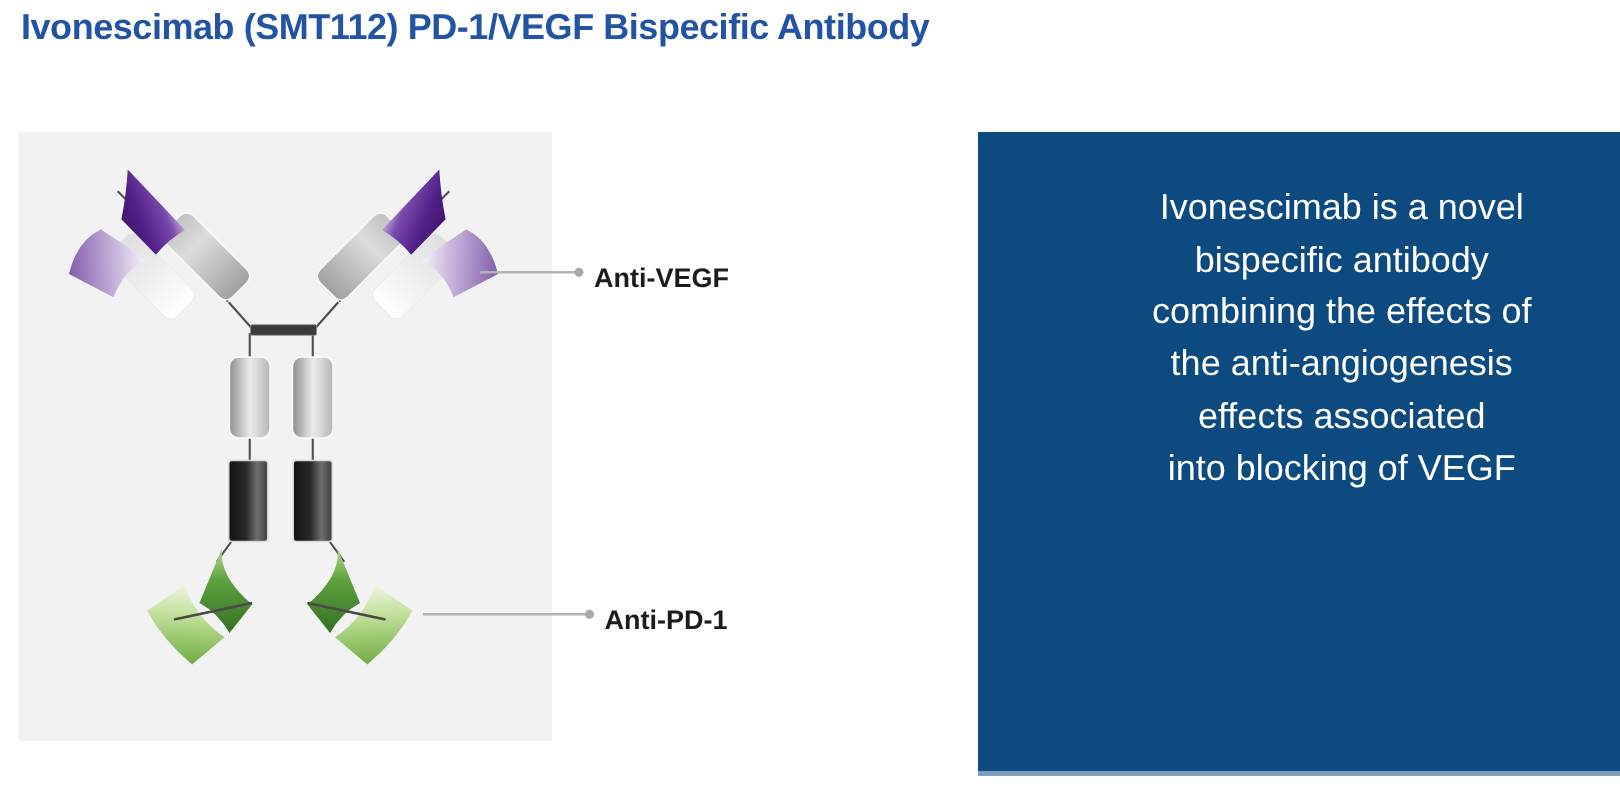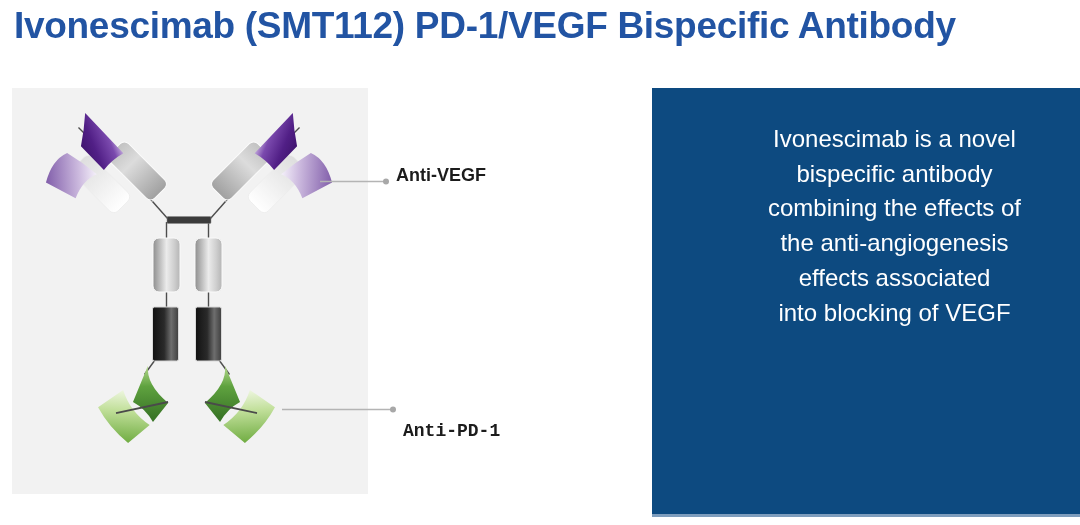--- a/index.html
+++ b/index.html
@@ -2,30 +2,30 @@
 <html><head>
 <meta charset="utf-8">
 <style>
   html,body{margin:0;padding:0;background:#ffffff;}
   .stage{
     position:relative;width:1080px;height:525px;overflow:hidden;
     background:#ffffff;font-family:"Liberation Sans","DejaVu Sans",sans-serif;
   }
   .page-title{
     position:absolute;left:14px;top:5px;margin:0;
-    font-size:37px;font-weight:700;letter-spacing:-0.3px;
+    font-size:24px;font-weight:700;letter-spacing:-0.3px;
     color:#2254a3;white-space:nowrap;
   }
   .diagram-svg{position:absolute;left:0;top:80px;width:460px;height:445px;}
   .arm-label{
     position:absolute;font-size:18px;font-weight:700;color:#1c1c1c;
     white-space:nowrap;
   }
-  .arm-label.vegf{left:396px;top:165px;}
-  .arm-label.pd1{left:403px;top:421px;font-family:Liberation Mono, monospace;}
+  .arm-label.vegf{left:396px;top:175px;}
+  .arm-label.pd1{left:403px;top:403px;}
   .infobox{
     position:absolute;left:652px;top:88px;width:488px;height:429px;
     background:#0d4a80;
     border-right:3px solid #7e9dbd;border-bottom:3px solid #7e9dbd;
     box-sizing:border-box;
     color:#ffffff;text-align:center;
     padding-top:34px;
   }
   .infobox .line{
     font-size:24px;line-height:34.7px;font-weight:400;

